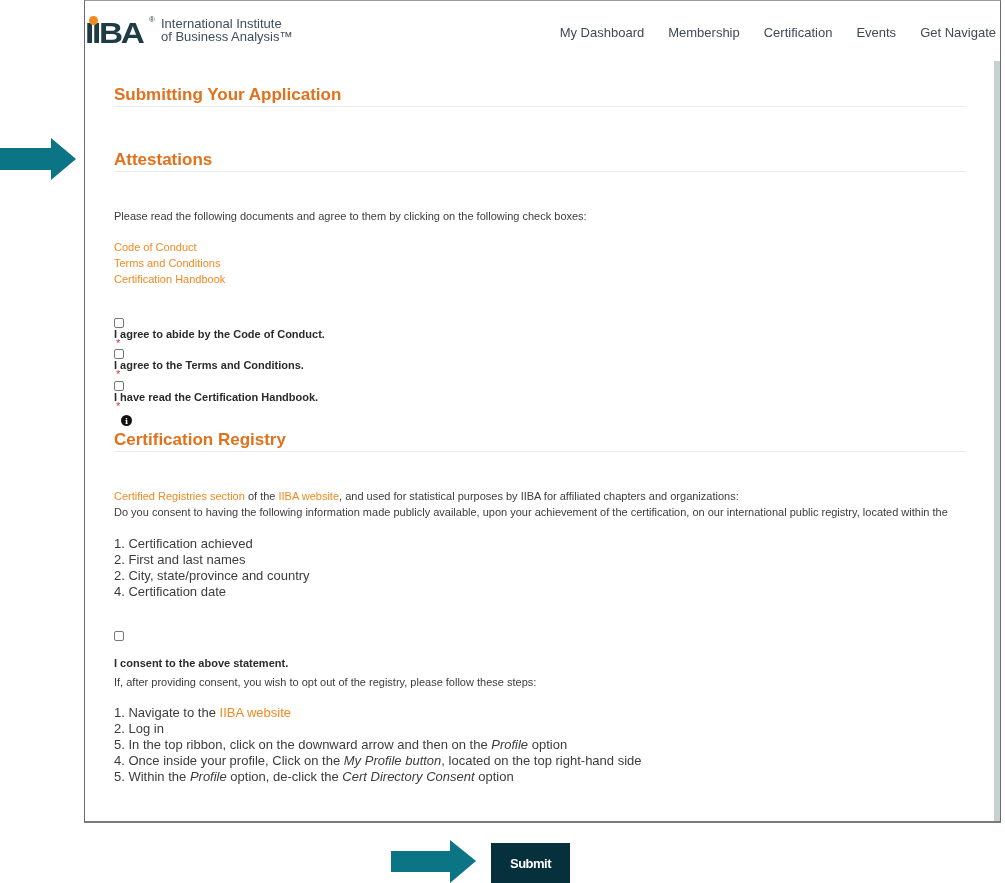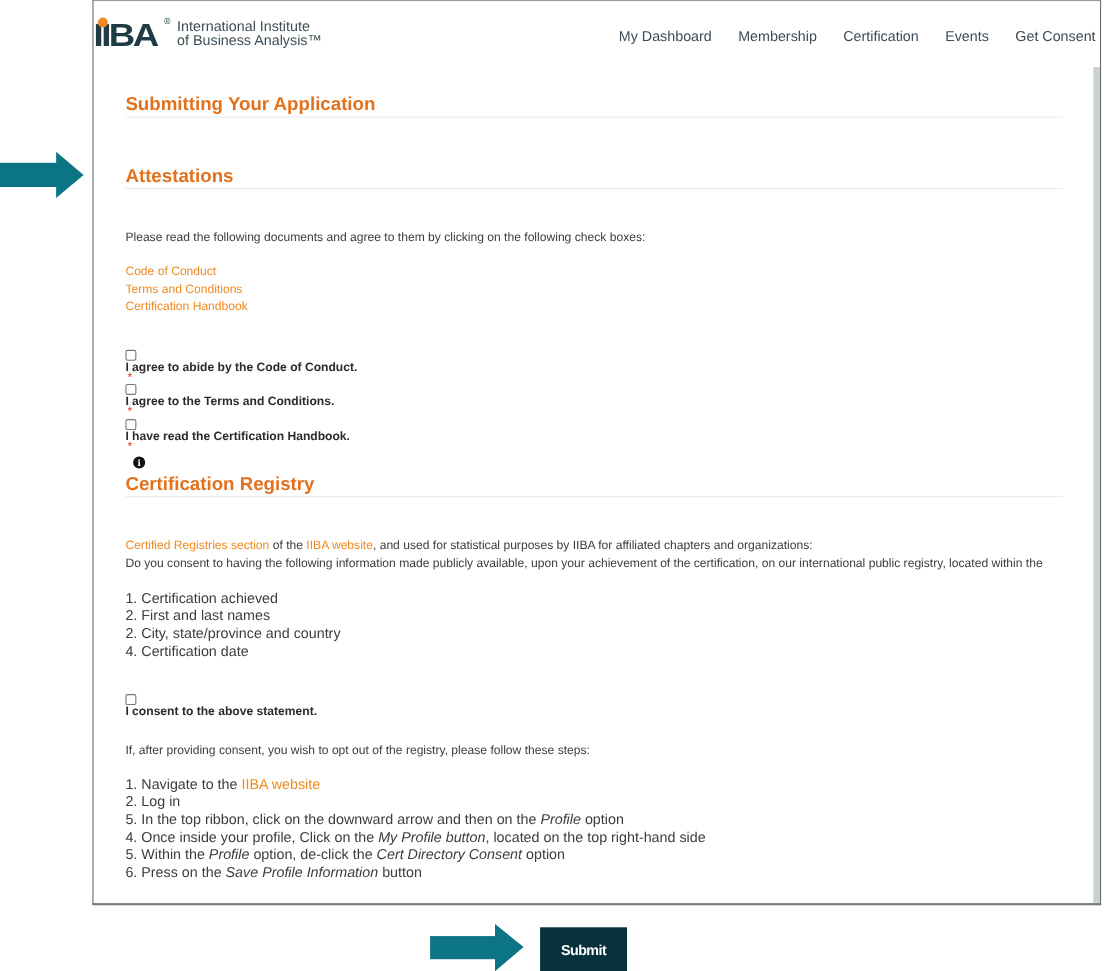--- a/index.html
+++ b/index.html
@@ -122,21 +122,21 @@
         <div class="logo-text">
           <div>International Institute</div>
           <div>of Business Analysis™</div>
         </div>
       </div>
       <nav class="nav">
         <span class="nav-item">My Dashboard</span>
         <span class="nav-item">Membership</span>
         <span class="nav-item">Certification</span>
         <span class="nav-item">Events</span>
-        <span class="nav-item">Get Consent</span>
+        <span class="nav-item">Get Navigate</span>
       </nav>
     </div>
 
     <div class="content">
 
       <div class="section-title" style="top:84px;">Submitting Your Application</div>
       <div class="divider" style="top:105px;"></div>
 
       <div class="section-title" style="top:149px;">Attestations</div>
       <div class="divider" style="top:170px;"></div>
@@ -176,34 +176,33 @@
         <div>Do you consent to having the following information made publicly available, upon your achievement of the certification, on our international public registry, located within the</div>
       </div>
 
       <div class="list" style="top:535px;">
         <div>1. Certification achieved</div>
         <div>2. First and last names</div>
         <div>2. City, state/province and country</div>
         <div>4. Certification date</div>
       </div>
 
-      <div class="check-row" style="top:630px;">
+      <div class="check-row" style="top:630px;gap:16px;">
         <span class="checkbox"></span>
         <span>I consent to the above statement.</span>
       </div>
 
       <div class="text" style="top:673px;">If, after providing consent, you wish to opt out of the registry, please follow these steps:</div>
 
       <div class="list" style="top:704px;">
         <div><span>1. Navigate to the </span><span class="link">IIBA website</span></div>
         <div>2. Log in</div>
         <div><span>5. In the top ribbon, click on the downward arrow and then on the </span><em>Profile</em><span> option</span></div>
         <div><span>4. Once inside your profile, Click on the </span><em>My Profile button</em><span>, located on the top right-hand side</span></div>
         <div><span>5. Within the </span><em>Profile</em><span> option, de-click the </span><em>Cert Directory Consent</em><span> option</span></div>
-        <div><span>6. Press on the </span><em>Save Profile Information</em><span> button</span></div>
       </div>
     </div>
   </div>
 
   <div class="arrow" style="left:391px; top:840px; width:86px; height:43px;">
     <div class="shaft" style="left:0; top:11px; width:60px; height:21px;"></div>
     <div class="head" style="left:59px; top:0; border-top-width:21px; border-bottom-width:22px; border-left-width:26px;"></div>
   </div>
 
   <button class="submit-btn">Submit</button>

